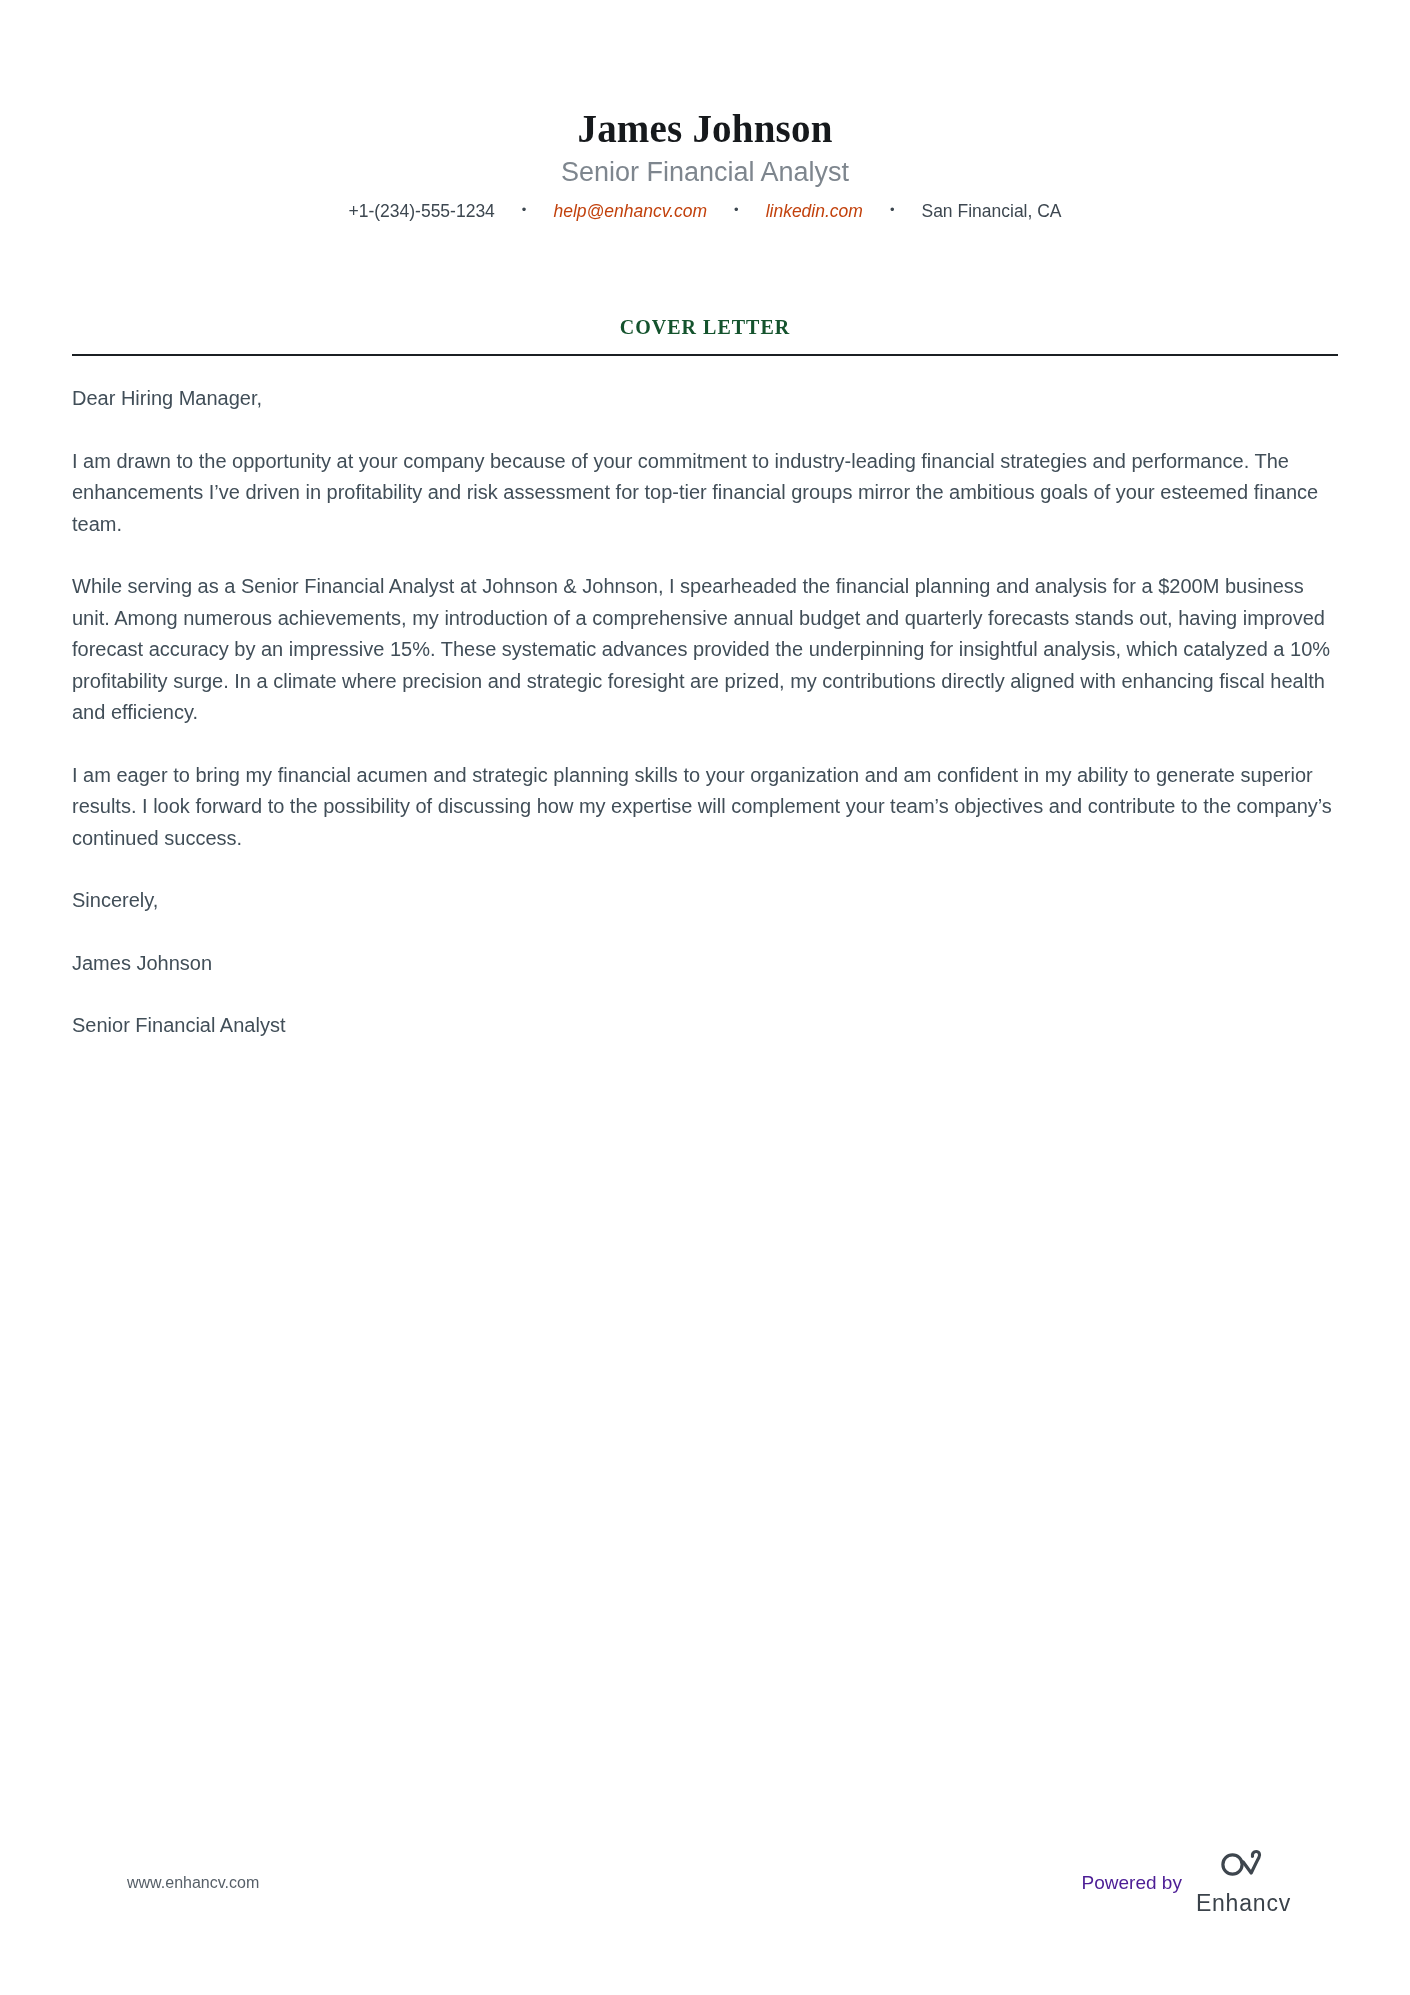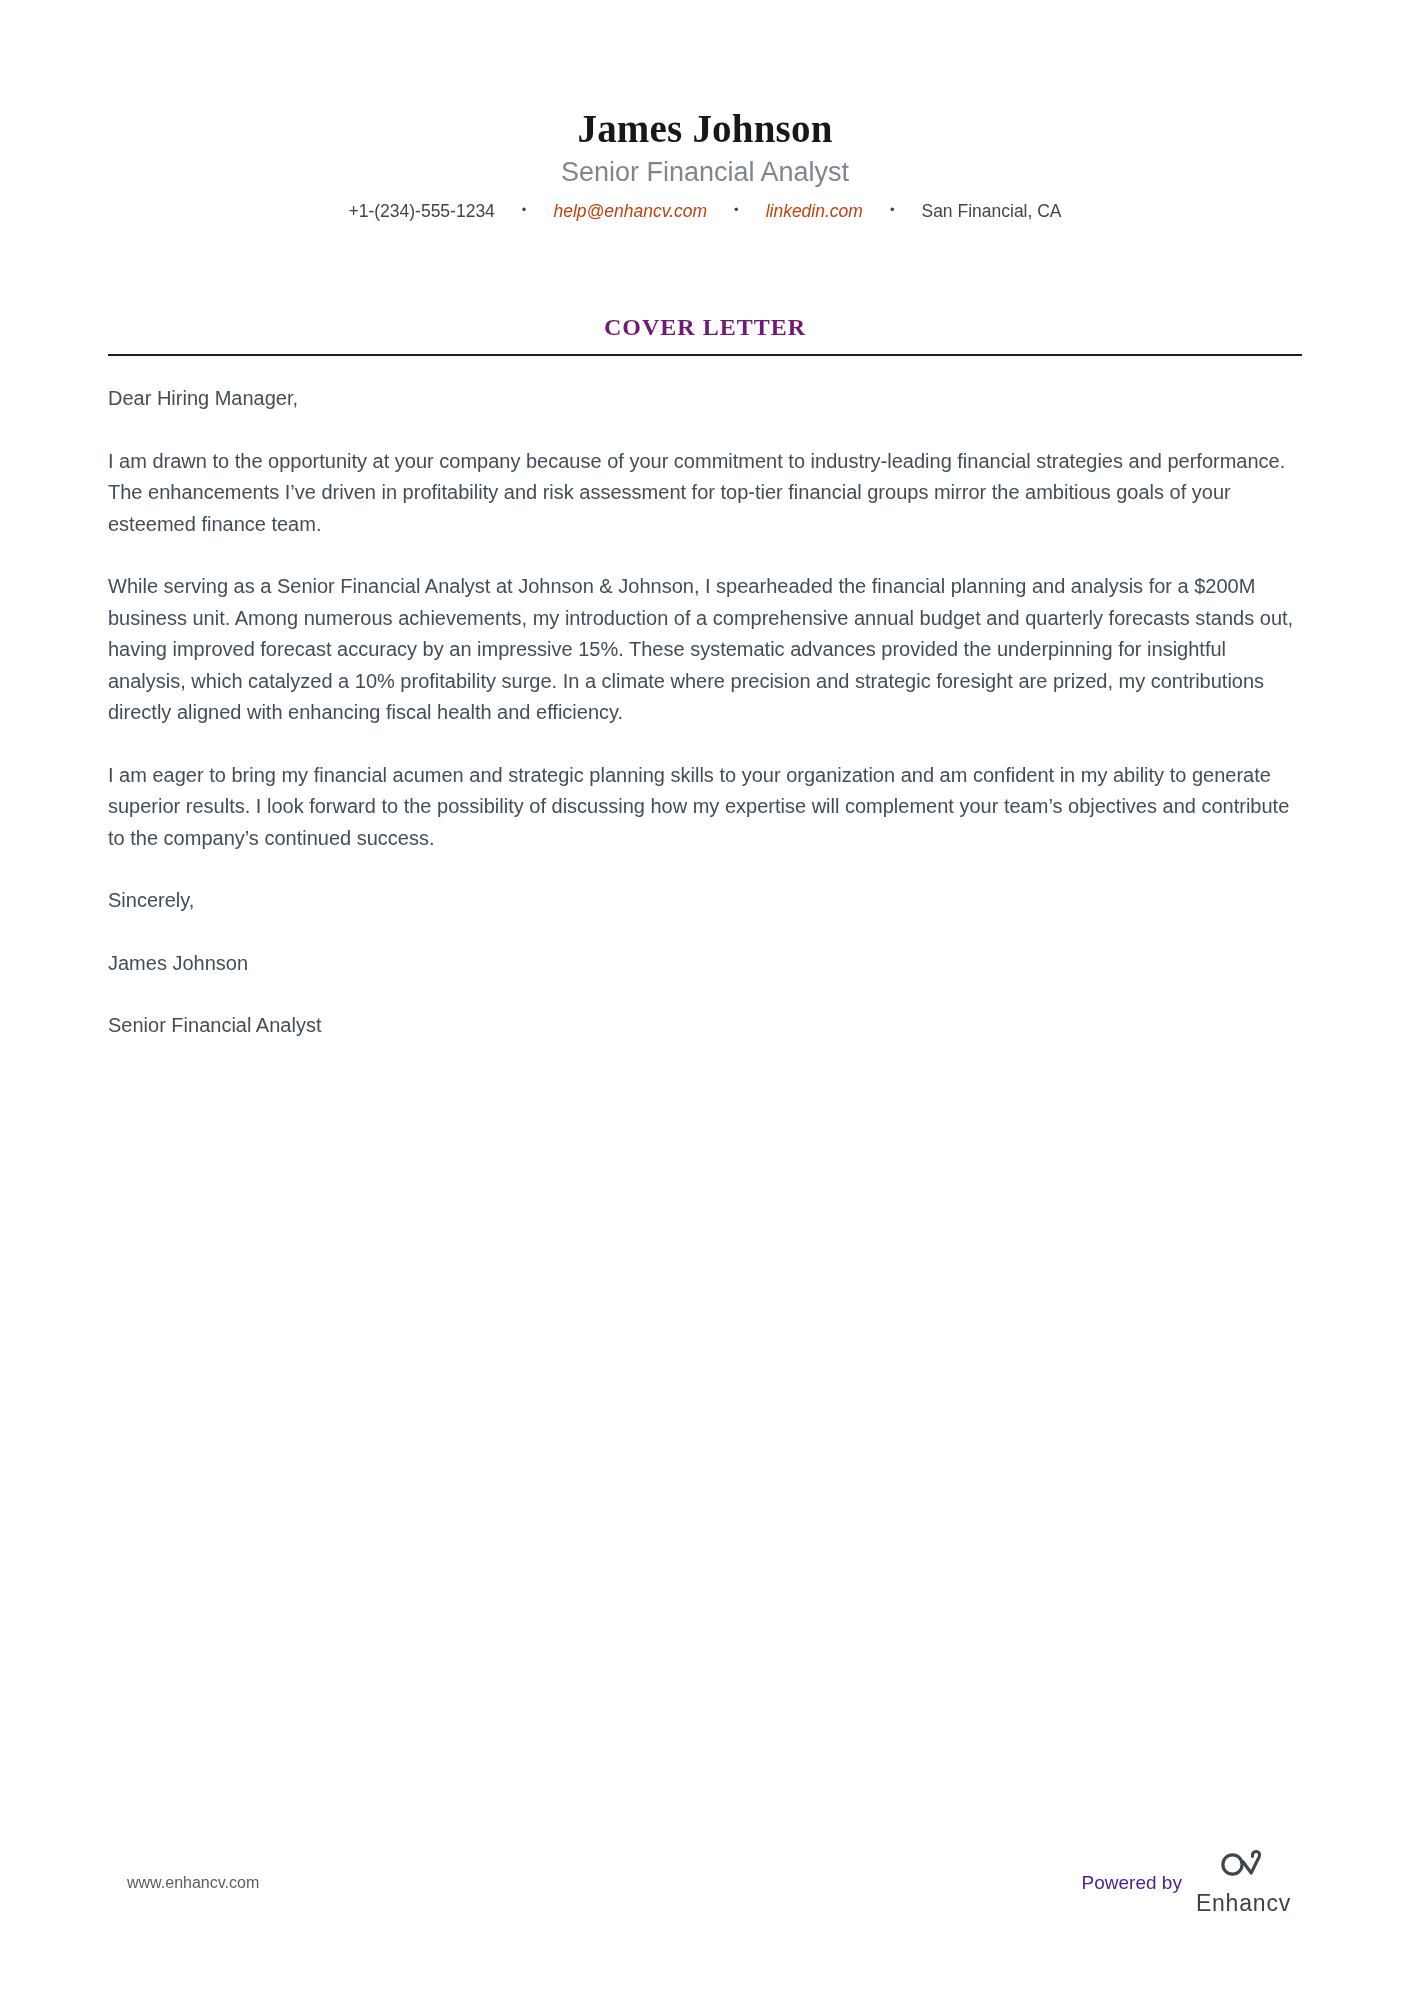--- a/index.html
+++ b/index.html
@@ -5,21 +5,21 @@
   html, body { margin: 0; padding: 0; background: #ffffff; }
   .page {
     position: relative;
     width: 1410px;
     height: 1995px;
     background: #ffffff;
     font-family: "Liberation Sans", sans-serif;
     box-sizing: border-box;
     overflow: hidden;
   }
-  .content { padding: 0 108px; }
+  .content { padding: 0 72px; }
 
   
   .doc-header { text-align: center; padding-top: 106px; }
   .doc-name {
     margin: 0;
     font-family: "Liberation Serif", "DejaVu Serif", serif;
     font-weight: 700;
     font-size: 39px;
     line-height: 46px;
     color: #16191c;
@@ -48,24 +48,24 @@
     color: #3d4750;
     transform: translateY(-1px);
   }
 
   
   .section-head { margin-top: 86px; text-align: center; }
   .section-title {
     margin: 0;
     font-family: "Liberation Serif", "DejaVu Serif", serif;
     font-weight: 700;
-    font-size: 24px;
+    font-size: 20px;
     line-height: 36px;
     letter-spacing: 1px;
-    color: #701a75;
+    color: #14532d;
   }
   .section-rule {
     border: none;
     border-top: 2px solid #1b1f23;
     margin: 9px 0 0 0;
   }
 
   
   .letter-body {
     margin-top: 27px;

